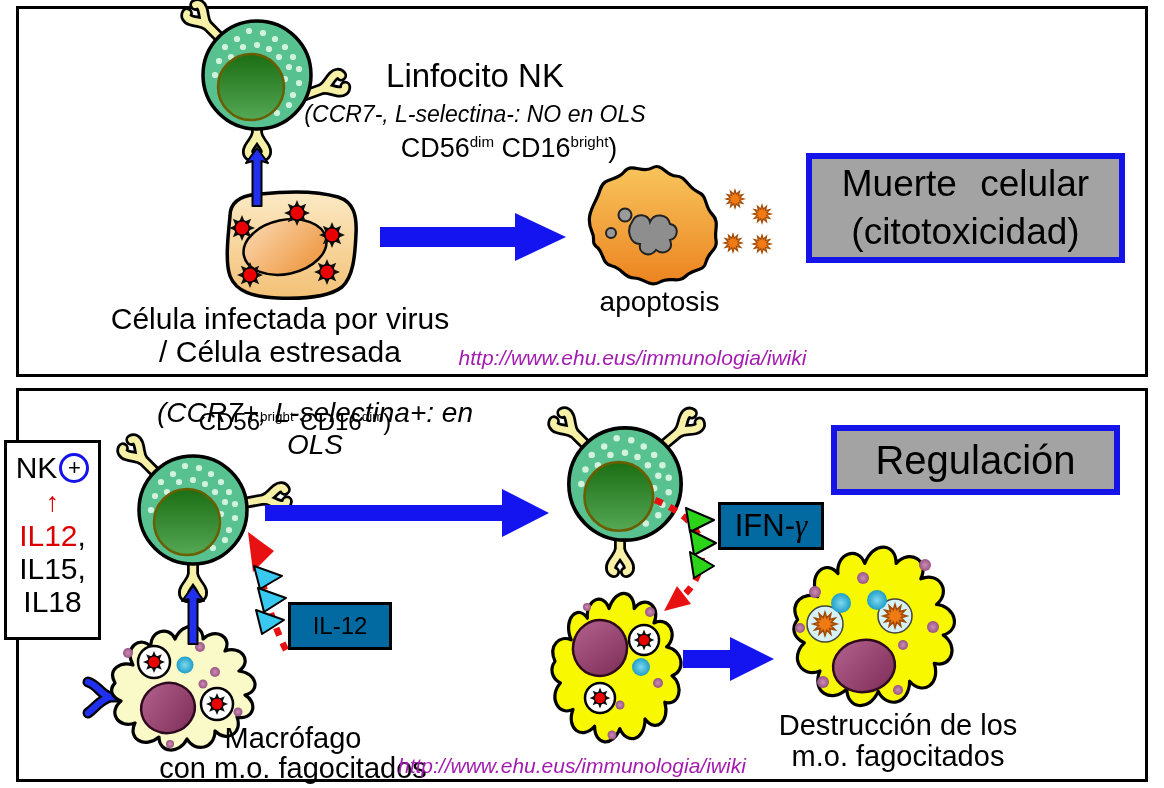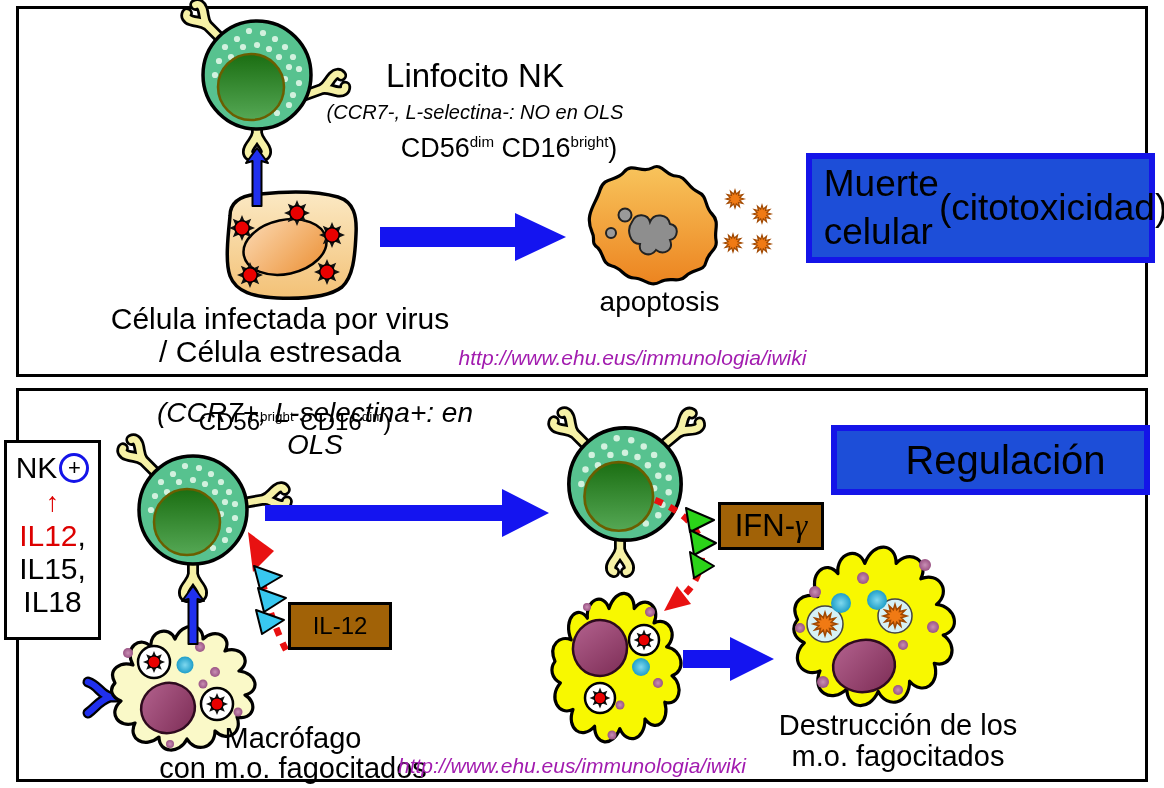--- a/index.html
+++ b/index.html
@@ -4,23 +4,23 @@
 <style>
   html,body{margin:0;padding:0;background:#fff;}
   #stage{position:relative;width:1164px;height:788px;background:#fff;overflow:hidden;
          font-family:"Liberation Sans",sans-serif;color:#000;}
   .panel{position:absolute;border:3px solid #000;background:#fff;}
   #svglayer{position:absolute;left:0;top:0;z-index:2;}
   .txt{position:absolute;z-index:3;text-align:center;}
   .it{font-style:italic;}
   .sup{vertical-align:super;font-size:0.56em;}
   .url{color:#a21caf;font-style:italic;font-size:21px;}
-  .bluebox{position:absolute;z-index:3;border:6px solid #1414E8;background:#1d4ed8;
-           display:flex;flex-direction:row;align-items:center;justify-content:center;padding-left:30px;}
-  .blackbox{position:absolute;z-index:3;border:3px solid #000;background:#a16207;
+  .bluebox{position:absolute;z-index:3;border:6px solid #1414E8;background:#a3a3a3;
+           display:flex;flex-direction:column;align-items:center;justify-content:center;}
+  .blackbox{position:absolute;z-index:3;border:3px solid #000;background:#0369a1;
             display:flex;align-items:center;justify-content:center;}
   .ws{word-spacing:0.35em;}
   .red{color:#DD0000;}
   .plusc{display:inline-flex;width:24px;height:24px;border:3px solid #1414E8;border-radius:50%;
          align-items:center;justify-content:center;font-size:22px;margin-left:2px;position:relative;top:-3px;}
   .gamma{font-family:"Liberation Serif",serif;font-style:italic;}
   .yb{fill:none;stroke:#000;stroke-width:12;stroke-linecap:round;stroke-linejoin:round;}
   .yy{fill:none;stroke:#F6F1A6;stroke-width:6.5;stroke-linecap:round;stroke-linejoin:round;}
   .bb{fill:none;stroke:#000;stroke-width:11;stroke-linecap:round;stroke-linejoin:round;}
   .by{fill:none;stroke:#2030EE;stroke-width:6.5;stroke-linecap:round;stroke-linejoin:round;}
@@ -249,21 +249,21 @@
           <circle cx="903" cy="645" r="5"></circle>
           <circle cx="800" cy="628" r="5"></circle>
         <circle cx="823" cy="682" r="6"></circle>
           <circle cx="898" cy="690" r="5"></circle>
       </g>
     </g>
   </svg>
 
   <div class="txt" style="left:330px;top:57px;width:290px;font-size:33px;">Linfocito NK</div>
 
-  <div class="txt it" style="left:255px;top:101px;width:440px;font-size:20px;">(CCR7-, L-selectina-: NO en OLS</div>
+  <div class="txt it" style="left:255px;top:101px;width:440px;font-size:23px;">(CCR7-, L-selectina-: NO en OLS</div>
 
   <div class="txt" style="left:364px;top:133px;width:290px;font-size:27px;">
     <span>CD56</span><span class="sup">dim</span><span> CD16</span><span class="sup">bright</span><span>)</span>
   </div>
 
   <div class="bluebox" style="left:806px;top:153px;width:307px;height:98px;font-size:37px;line-height:1.3;">
     <div class="ws">Muerte celular</div>
     <div>(citotoxicidad)</div>
   </div>
 

